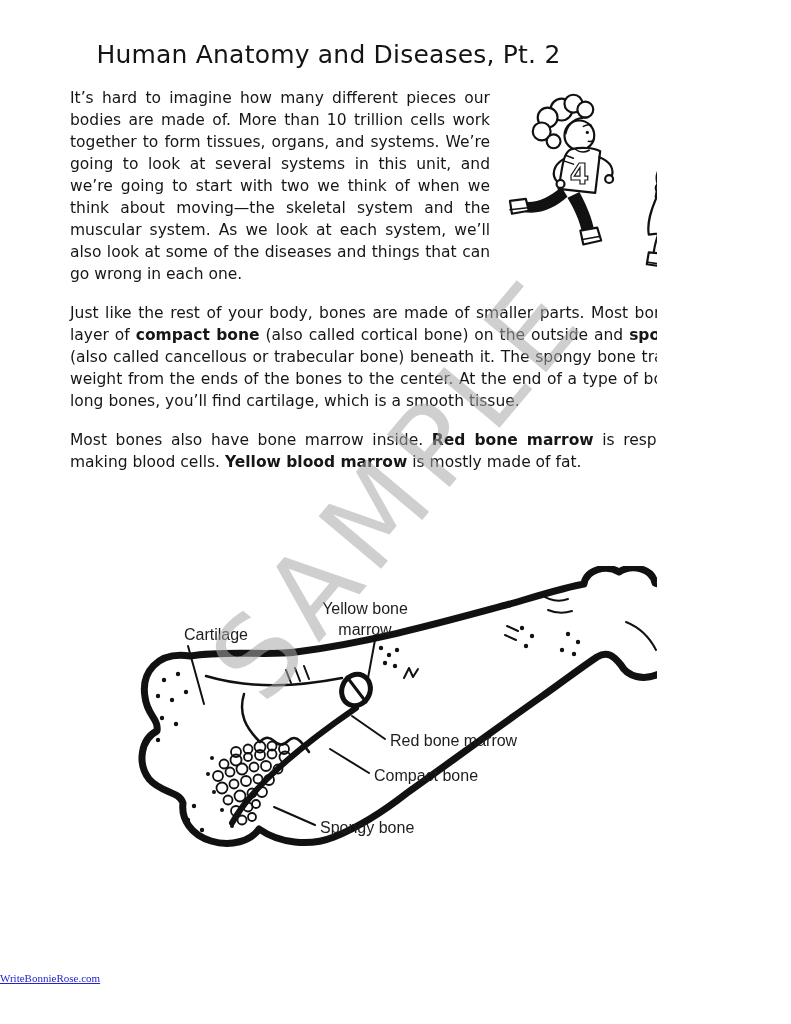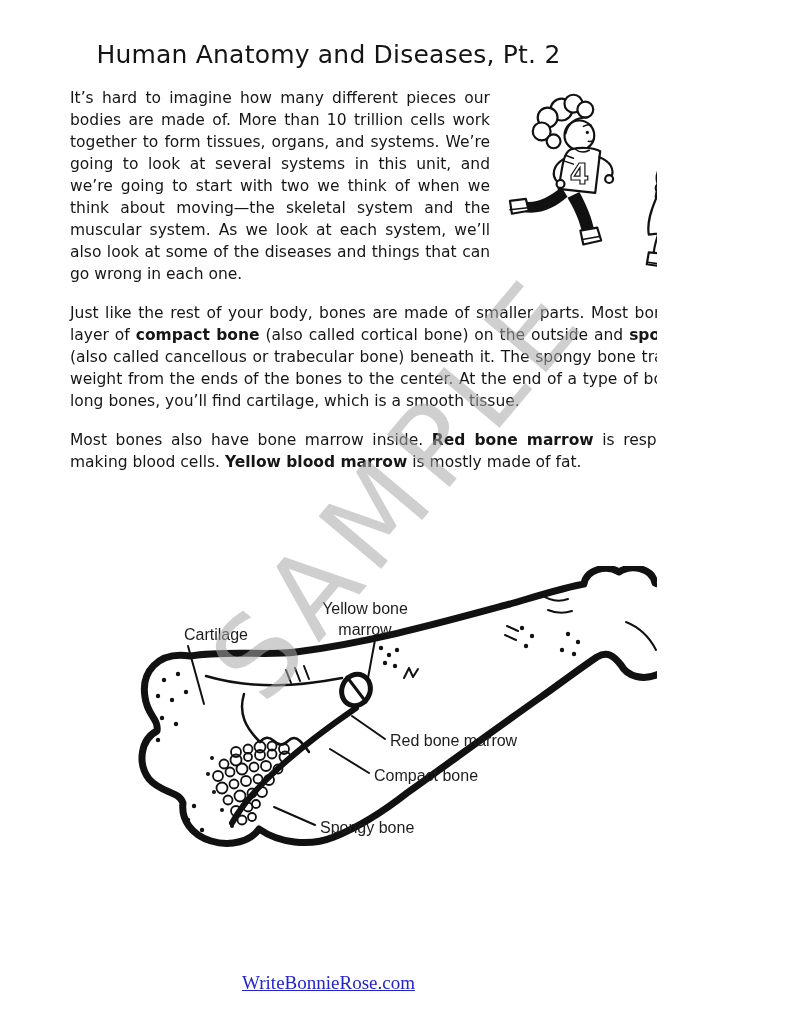--- a/index.html
+++ b/index.html
@@ -14,22 +14,22 @@
   .b{font-weight:700;}
   .watermark{position:absolute;left:398px;top:488px;
              transform:translate(-50%,-50%) rotate(-50deg);
              font-size:112px;letter-spacing:10px;color:rgba(168,168,168,.55);
              z-index:6;white-space:nowrap;pointer-events:none;
              font-family:"DejaVu Sans",sans-serif;}
   .diagram{position:absolute;left:128px;top:566px;width:570px;height:300px;}
   .diagram text{font-family:"Liberation Sans",sans-serif;font-size:16px;fill:#1d1d1d;}
   .jersey-num{font-family:"DejaVu Sans",sans-serif;font-weight:700;fill:#fff;
               stroke:#111;stroke-width:1.2px;}
-  .footer{position:absolute;top:972px;left:0;width:100%;text-align:center;
-          font-family:"Liberation Serif",serif;font-size:19px;}
+  .footer{position:absolute;top:972px;left:0;width:100%;text-align:left;
+          font-family:"Liberation Serif",serif;font-size:11px;}
   .site-link{color:#2323cc;text-decoration:underline;cursor:pointer;}
   .page-num{position:absolute;top:972px;left:722px;font-family:"Liberation Serif",serif;
             font-size:15px;color:#222;}
   svg .ln{stroke:#111;fill:none;stroke-linecap:round;stroke-linejoin:round;}
   svg .fillw{fill:#fff;}
 </style>
 </head>
 <body>
 
 <div class="page">

